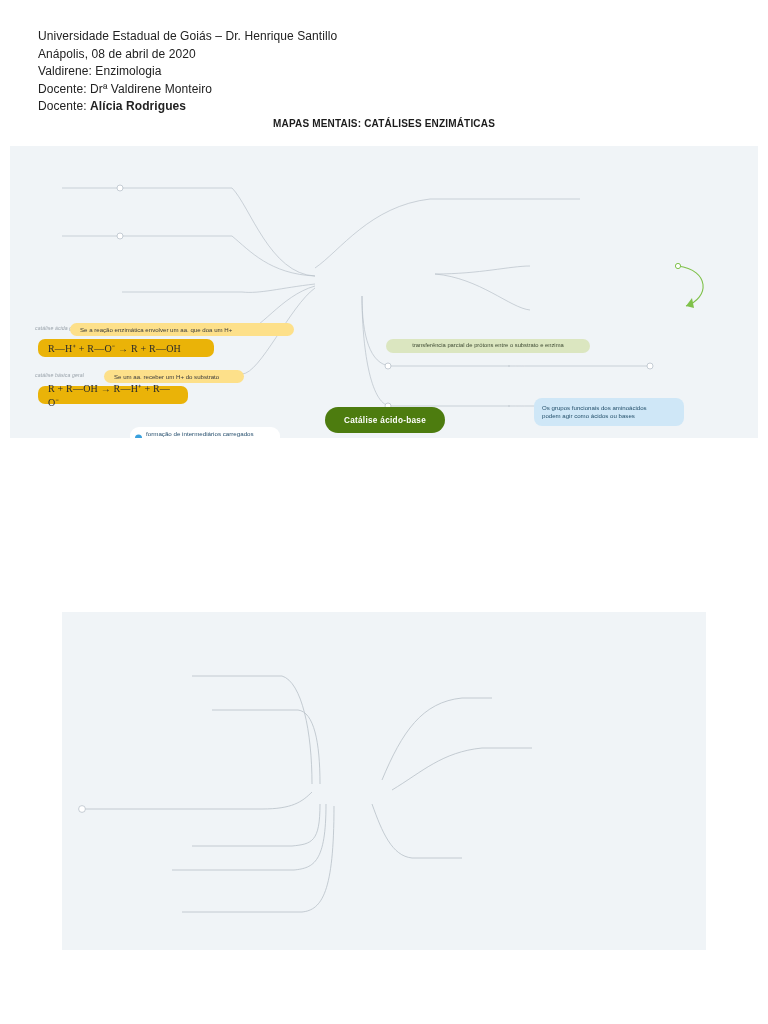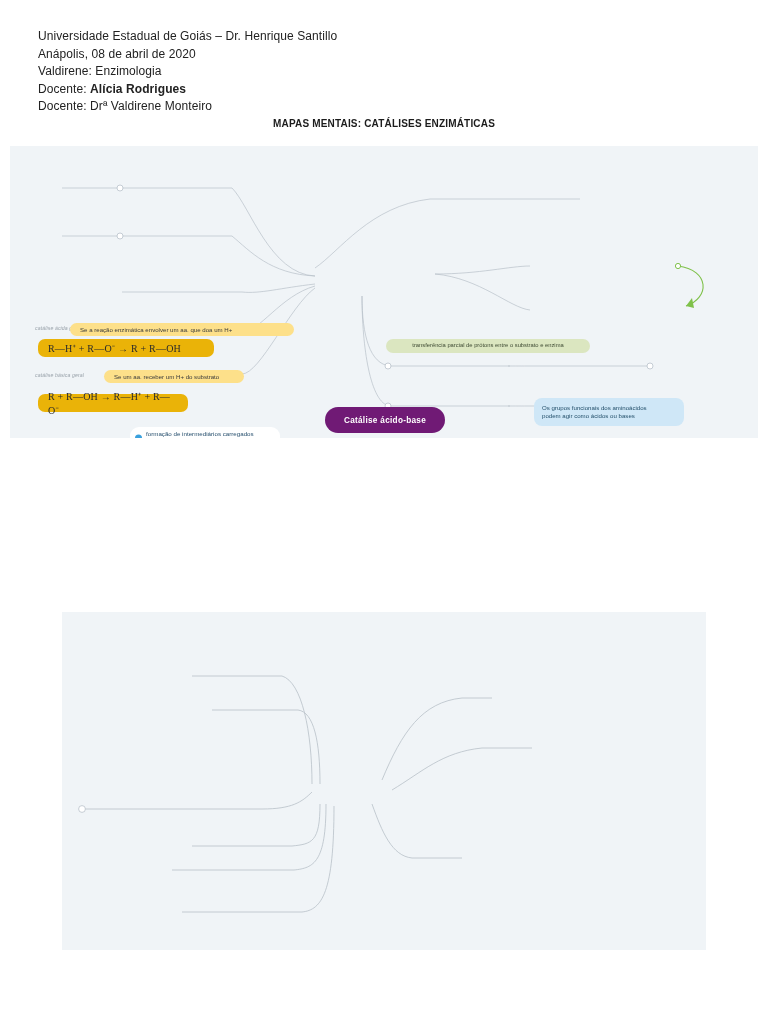--- a/index.html
+++ b/index.html
@@ -67,21 +67,21 @@
     position: absolute;
     border-radius: 999px;
     color: #fff;
     font-weight: bold;
     display: flex; align-items: center; justify-content: center;
     text-align: center;
     letter-spacing: 0.3px;
   }
   #root1 {
     left: 315px; top: 261px; width: 120px; height: 26px;
-    background: #701a75; font-size: 8.2px;
+    background: #4d7c0f; font-size: 8.2px;
   }
 
   
   .lbl-faint {
     position: absolute;
     font-size: 5.2px; font-style: italic; color: #9aa3ab;
     letter-spacing: 0.1px; white-space: nowrap;
   }
   #m1-lbl-a { left: 25px; top: 179px; }
   #m1-lbl-b { left: 25px; top: 226px; }
@@ -104,21 +104,21 @@
     border-radius: 7px;
     font-family: "Liberation Serif", serif;
     font-size: 10px;
     color: #2b2b2b;
     display: flex; align-items: center;
     padding: 0 10px;
     height: 18px;
     letter-spacing: 0.2px;
   }
   #m1-eq1 { left: 28px; top: 193px; width: 176px; }
-  #m1-eq2 { left: 28px; top: 248px; width: 150px; }
+  #m1-eq2 { left: 28px; top: 240px; width: 150px; }
 
   #m1-green {
     left: 376px; top: 193px; width: 204px; height: 14px;
     background: #dbe6c0; color: #3e4a33; font-size: 5.8px;
     display: flex; align-items: center; justify-content: center;
     border-radius: 7px;
   }
   #m1-blue-r {
     left: 524px; top: 252px; width: 150px; height: 28px;
     background: #cfe7f7; color: #24506b; font-size: 6.1px;
@@ -135,22 +135,22 @@
 </style>
 </head>
 <body>
 
 <div class="page">
 
   <div class="header">
     <div class="line">Universidade Estadual de Goiás – Dr. Henrique Santillo</div>
     <div class="line">Anápolis, 08 de abril de 2020</div>
     <div class="line">Valdirene: Enzimologia</div>
+    <div class="line">Docente: Drª Valdirene Monteiro</div>
     <div class="line"><span>Docente: </span><b>Alícia Rodrigues</b></div>
-    <div class="line">Docente: Drª Valdirene Monteiro</div>
   </div>
   <div class="doc-title">MAPAS MENTAIS: CATÁLISES ENZIMÁTICAS</div>
 
   <div class="canvas" id="map1">
     <svg class="wires" viewBox="0 0 748 292">
       <g fill="none" stroke="#b7c0c8" stroke-width="0.7">
         <path d="M305,130 C260,128 240,60 222,42 L52,42"></path>
         <path d="M305,130 C260,128 240,105 222,90 L52,90"></path>
         <path d="M305,122 C330,105 360,60 420,53 L570,53"></path>
         <path d="M425,128 C470,128 500,120 520,120"></path>

